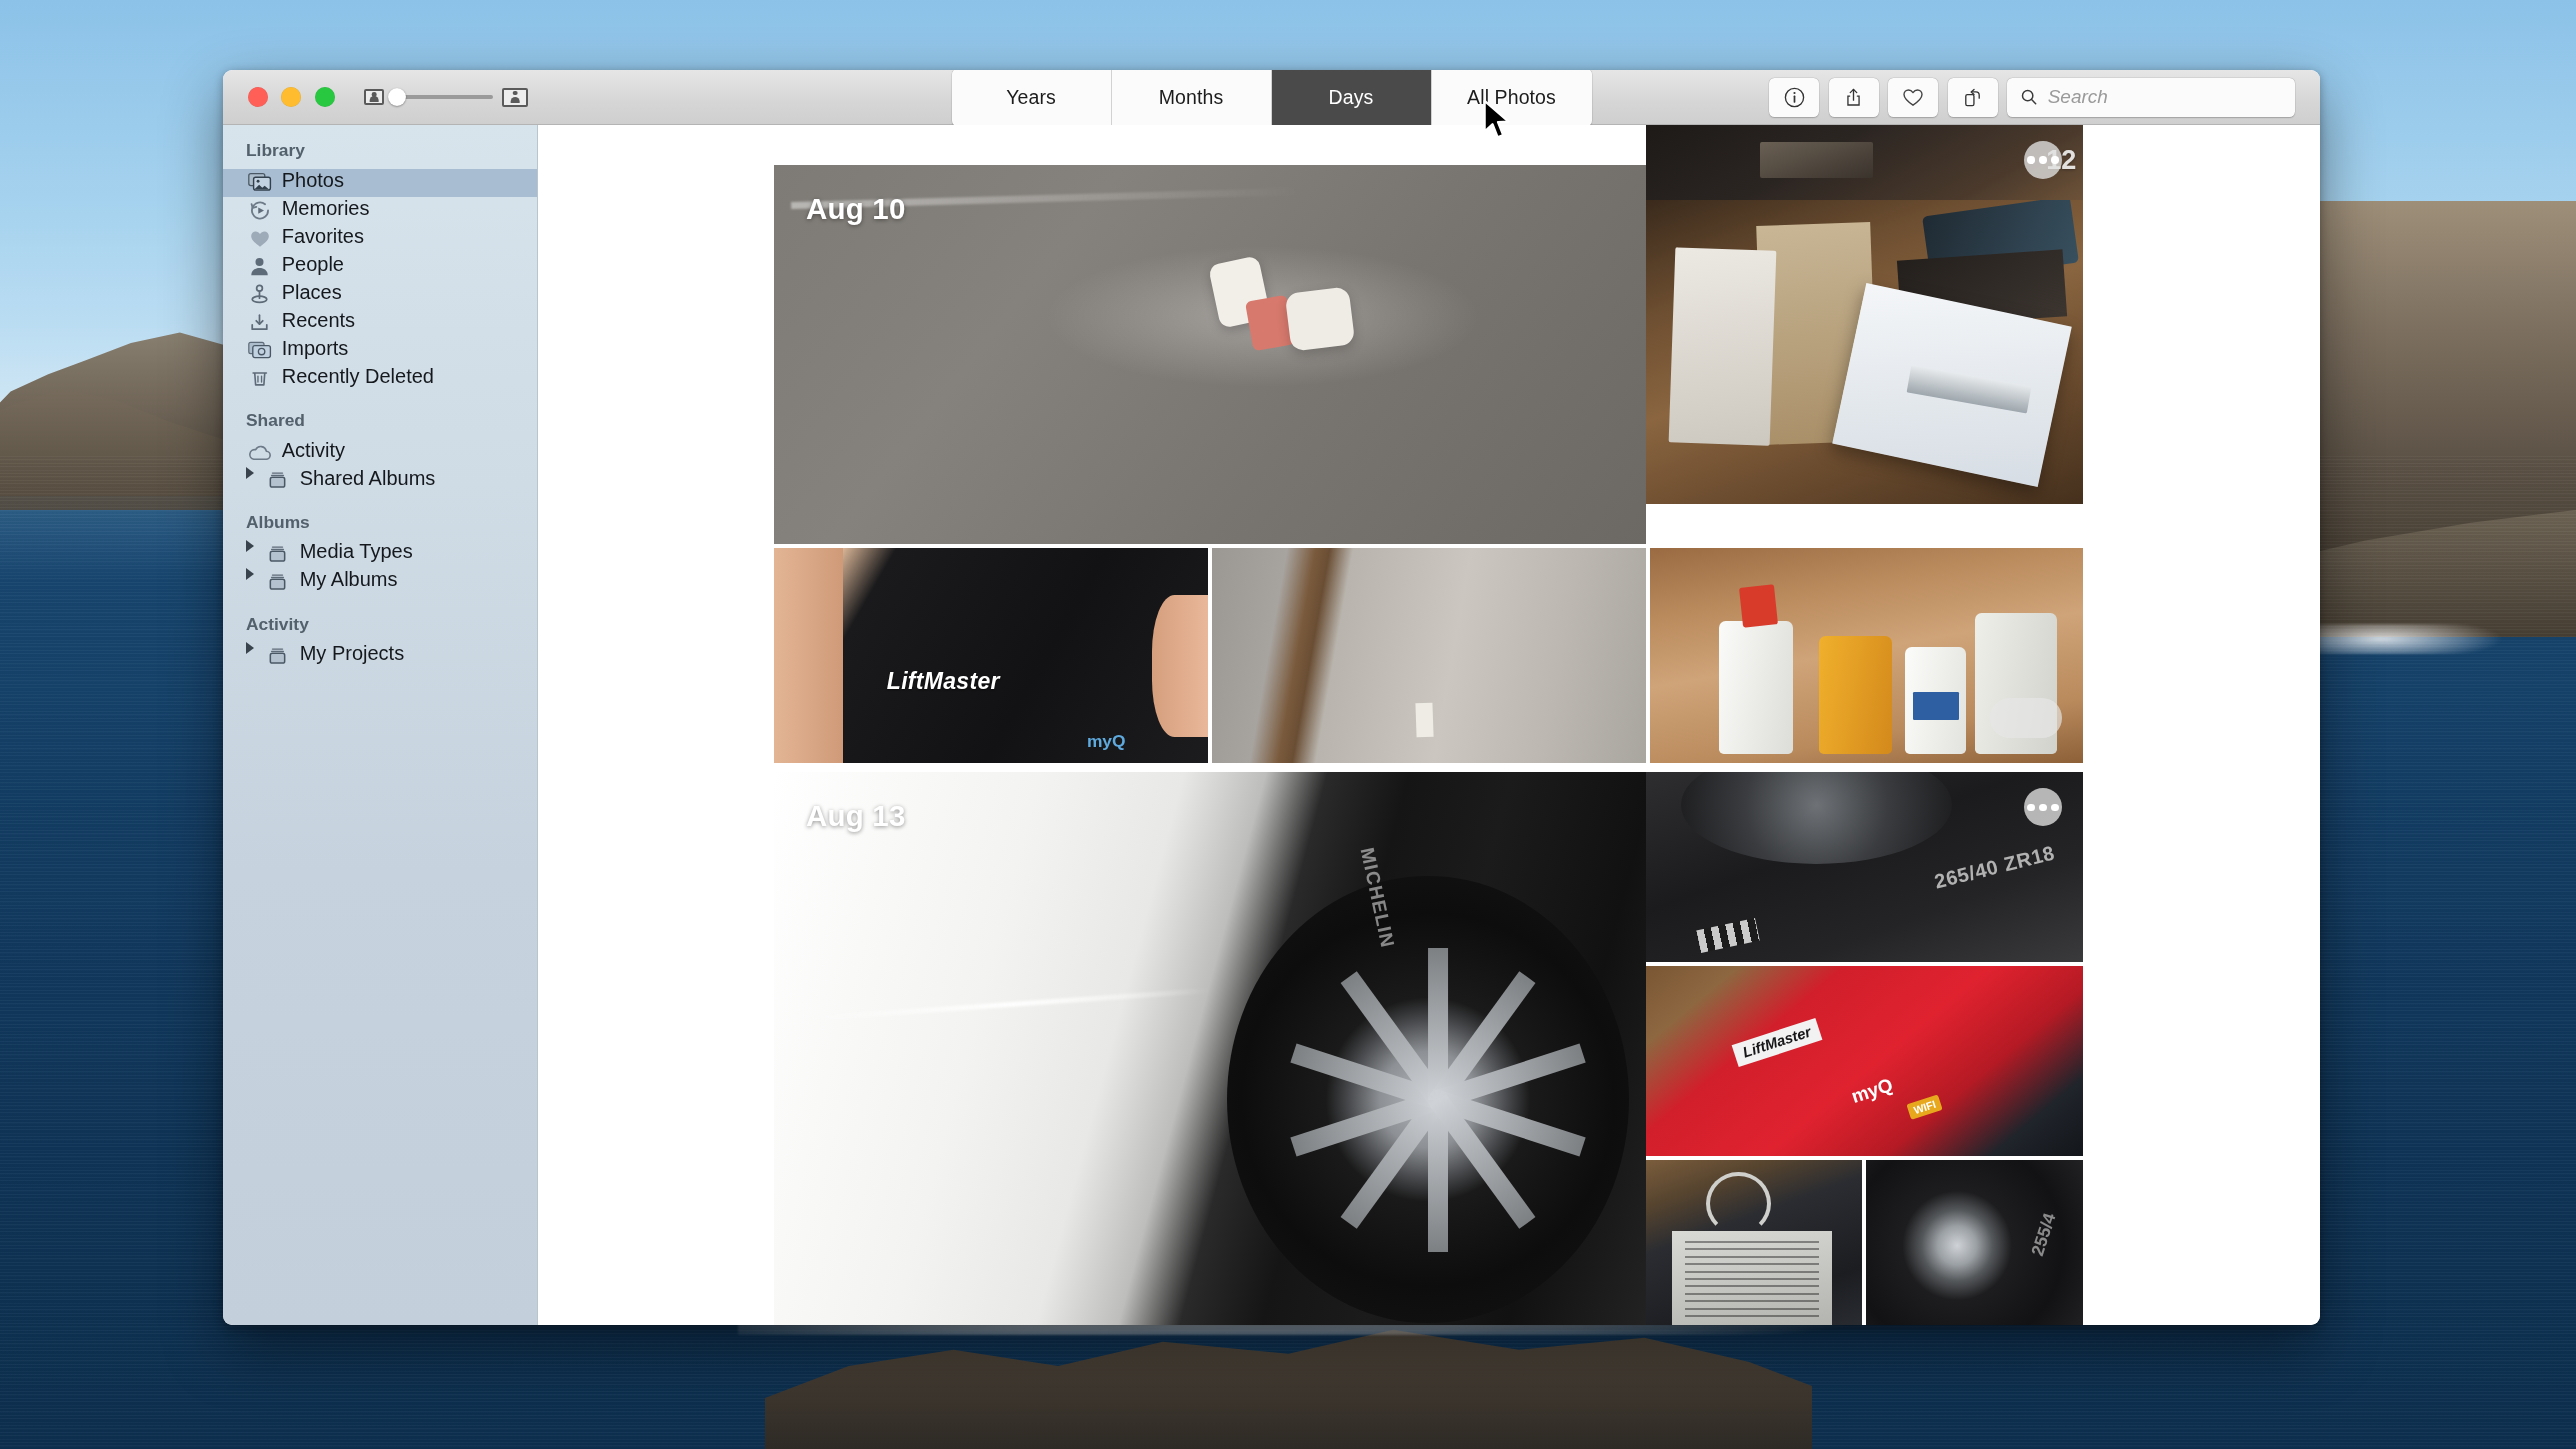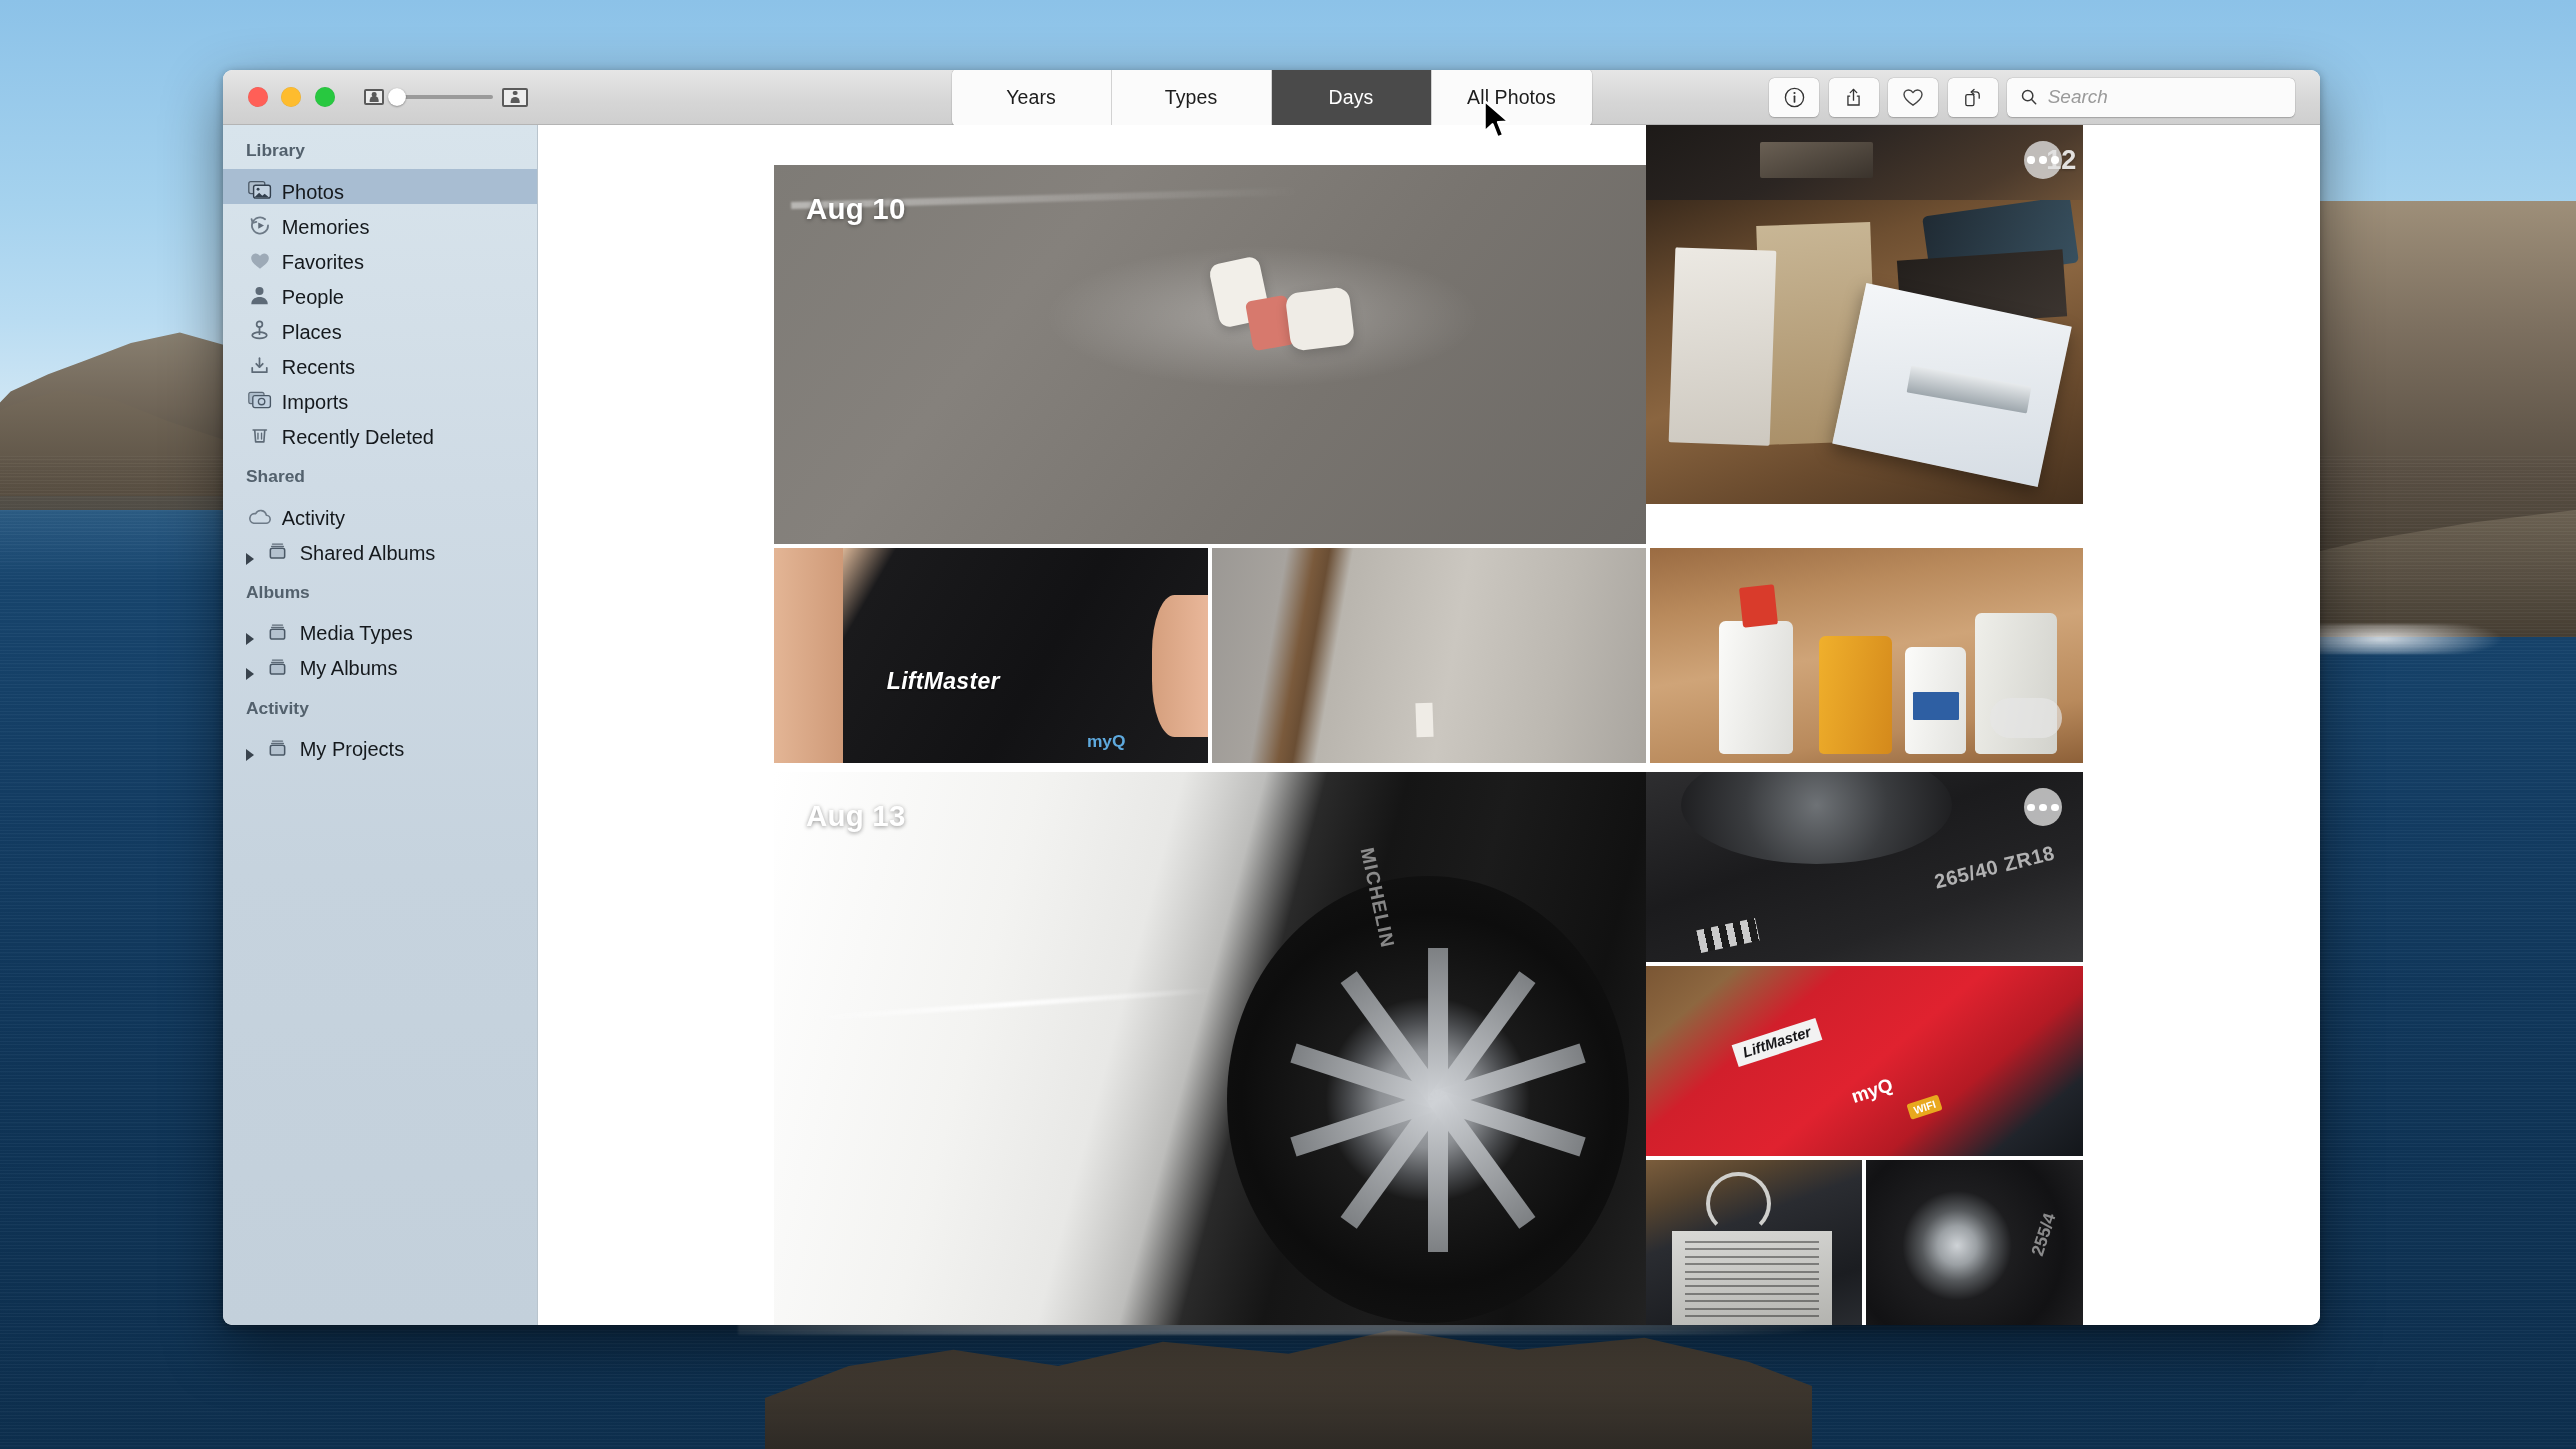--- a/index.html
+++ b/index.html
@@ -170,21 +170,21 @@
     position: absolute; left: 0; top: 55px; bottom: 0; width: 315px;
     background: linear-gradient(to bottom, #d8e4ec 0%, #cfdbe5 30%, #c6d3de 62%, #c3d0db 100%);
     border-right: 0.7px solid #b9c4cd;
     padding-top: 8px;
   }
   .sb-group-title {
     font-size: 17.4px; font-weight: bold; color: #53616d;
     padding: 7.4px 0 7.4px 23px;
   }
   .sb-item {
-    display: flex; align-items: flex-end; height: 35px;
+    display: flex; align-items: flex-start; height: 28px;
     padding-left: 23px; gap: 8.7px; position: relative;
   }
   .sb-item.selected { background: #a8bdd2; }
   .sb-label { font-size: 20px; color: #15191d; }
   .disclosure {
     width: 0; height: 0;
     border-left: 8.7px solid #39434d;
     border-top: 6px solid transparent;
     border-bottom: 6px solid transparent;
     margin-right: 1.3px; flex: 0 0 auto;
@@ -416,21 +416,21 @@
     <div class="zoom-group">
       <div class="zoom-ico"></div>
       <div class="slider-track">
         <div class="slider-knob"></div>
       </div>
       <div class="zoom-ico big"></div>
     </div>
 
     <div class="segmented">
       <div class="seg">Years</div>
-      <div class="seg">Types</div>
+      <div class="seg">Months</div>
       <div class="seg active">Days</div>
       <div class="seg">All Photos</div>
     </div>
 
     <div class="toolbar-right">
       <div class="tbtn">
         <svg width="23" height="23" viewBox="0 0 24 24">
           <circle cx="12" cy="12" r="9.5" fill="none" stroke="#333" stroke-width="1.4"></circle>
           <circle cx="12" cy="7.3" r="1.15" fill="#333"></circle>
           <rect x="11.1" y="10" width="1.8" height="7.4" rx=".6" fill="#333"></rect>

